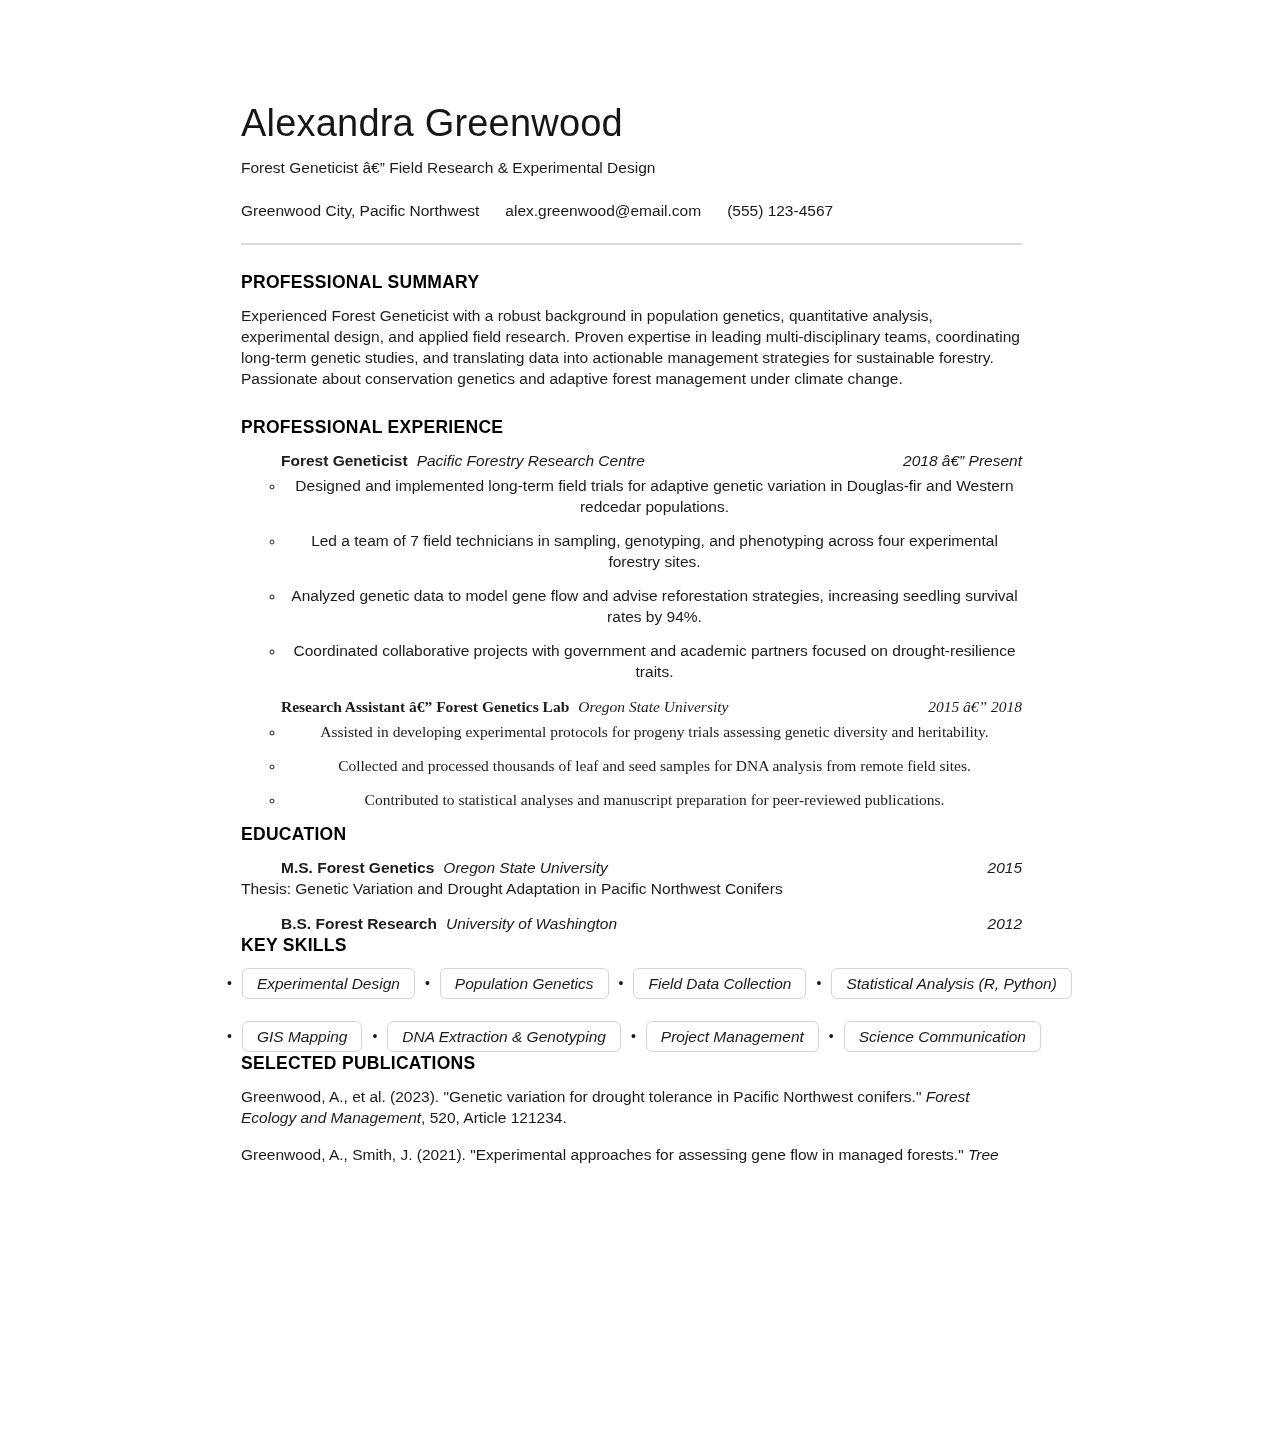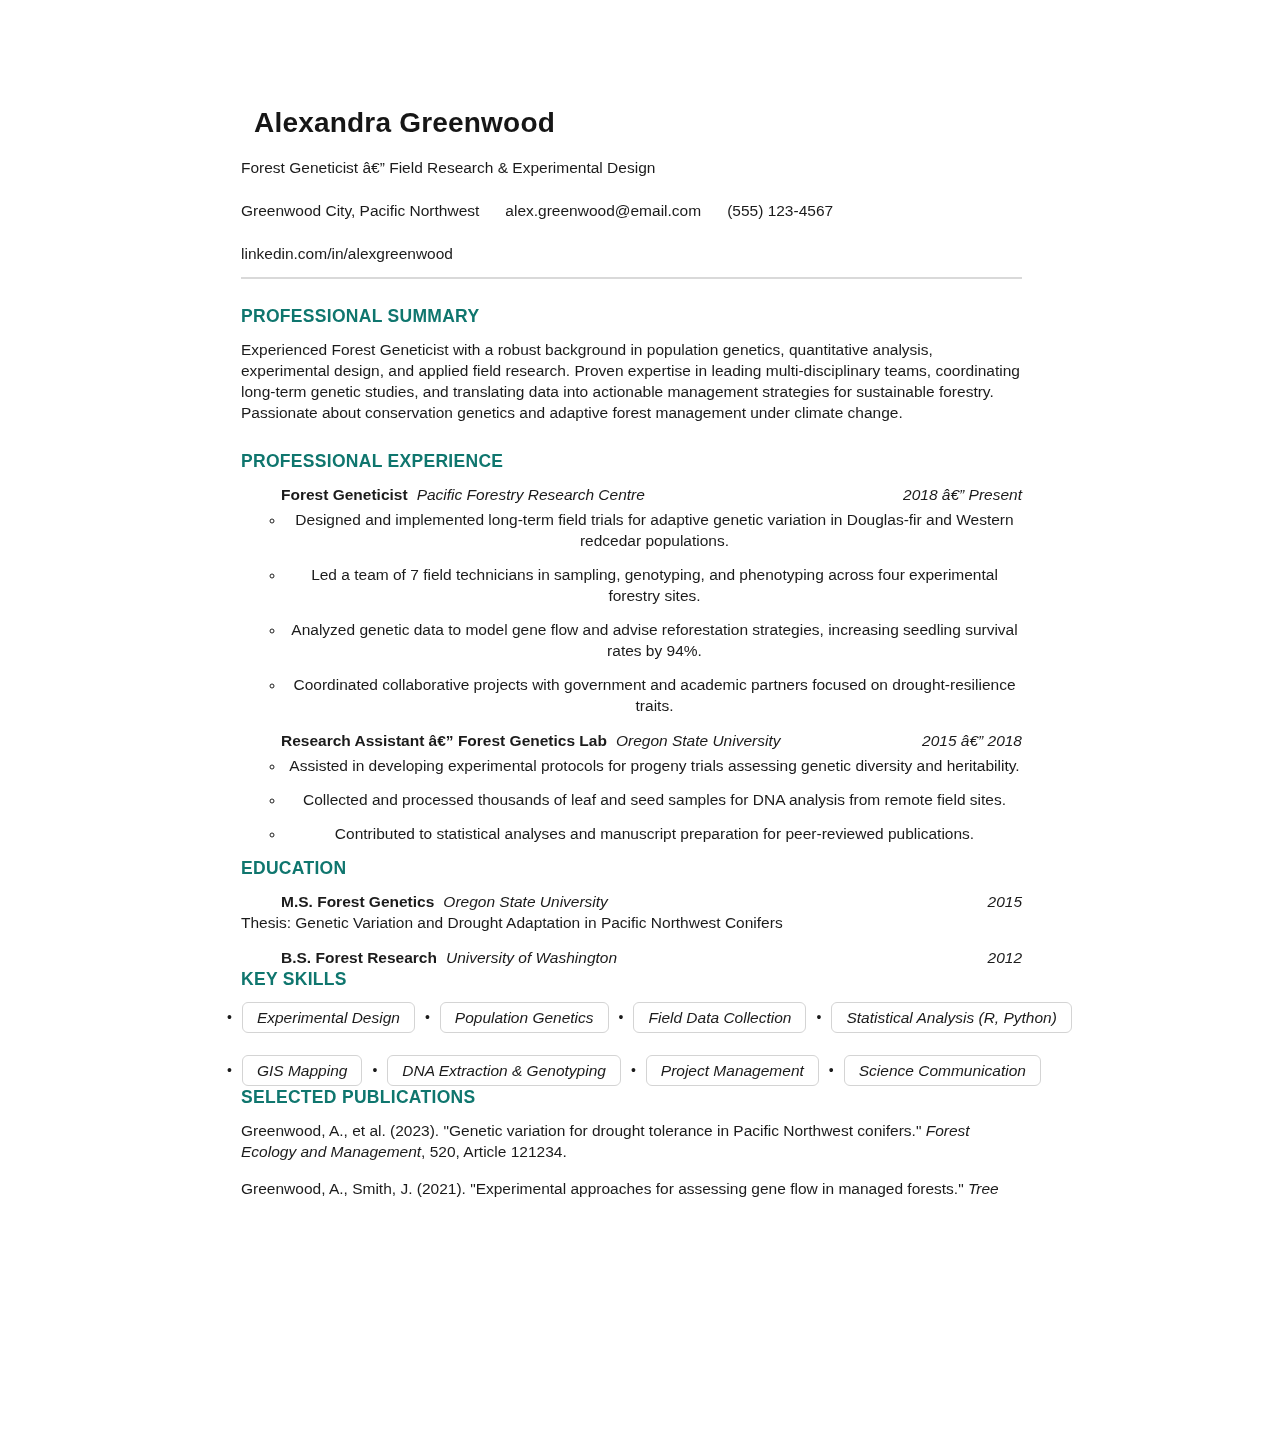--- a/index.html
+++ b/index.html
@@ -18,42 +18,42 @@
     background: #fff;
   }
   .doc {
     width: 781px;
     margin-left: 241px;
     padding-top: 103px;
     font-size: 15.5px;
     line-height: 21px;
   }
   h1.resume-name {
-    margin: 0 0 14px 13px;
-    font-size: 28px;
+    margin: 0 0 14px 0;
+    font-size: 38px;
     line-height: 40px;
-    font-weight: 700;
+    font-weight: 400;
     color: #161616;
     letter-spacing: 0.2px;
   }
   .subtitle { margin: 0 0 22px 0; }
   .contact-row { display: flex; align-items: baseline; margin: 0 0 22px 0; }
   .contact-row .contact-item { margin-right: 26px; }
   .linkedin-line { margin: 0 0 13px 0; }
   hr.head-rule {
     border: none;
     border-top: 2px solid #d9d9d9;
     margin: 0 0 26px 0;
   }
   h2.section-heading {
     margin: 0 0 12px 0;
     font-size: 17.5px;
     line-height: 22px;
     font-weight: 700;
-    color: #0f766e;
+    color: #000000;
     letter-spacing: 0.3px;
     text-transform: uppercase;
   }
   .summary-text { margin: 8px 0 27px 0; }
   .mt-sec { margin-top: 29px; }
   .job-header, .degree-header {
     display: flex;
     justify-content: space-between;
     align-items: baseline;
     margin-left: 40px;
@@ -62,21 +62,21 @@
   .job-title, .degree-title { font-weight: 700; }
   .job-org, .degree-school { font-style: italic; margin-left: 9px; }
   .job-dates, .degree-year { font-style: italic; white-space: nowrap; }
   ul.job-bullets {
     list-style-type: circle;
     margin: 4px 0 0 0;
     padding-left: 44px;
   }
   ul.job-bullets li { margin-bottom: 13px; padding-left: 2px; text-align: center; }
   ul.job-bullets li::marker { font-size: 13px; color: #222; }
-  .job-block + .job-block { margin-top: 14px; }
+  .job-block + .job-block { margin-top: 14px; font-family: Liberation Serif, serif; }
   .degree-block + .degree-block { margin-top: 14px; }
   .thesis-line { margin: 0; }
   .skills-row {
     display: flex;
     align-items: center;
     margin-left: -14px;
     margin-top: 9px;
   }
   .skills-row + .skills-row { margin-top: 22px; }
   .skill-item { display: flex; align-items: center; margin-right: 10px; }
@@ -105,21 +105,20 @@
     <h1 class="resume-name">Alexandra Greenwood</h1>
 
     <p class="subtitle">Forest Geneticist â€” Field Research &amp; Experimental Design</p>
 
     <div class="contact-row">
       <span class="contact-item">Greenwood City, Pacific Northwest</span>
       <span class="contact-item">alex.greenwood@email.com</span>
       <span class="contact-item">(555) 123-4567</span>
     </div>
 
-    <p class="linkedin-line">linkedin.com/in/alexgreenwood</p>
 
     <hr class="head-rule">
 
     <h2 class="section-heading">PROFESSIONAL SUMMARY</h2>
     <p class="summary-text">Experienced Forest Geneticist with a robust background in population genetics, quantitative analysis, experimental design, and applied field research. Proven expertise in leading multi-disciplinary teams, coordinating long-term genetic studies, and translating data into actionable management strategies for sustainable forestry. Passionate about conservation genetics and adaptive forest management under climate change.</p>
 
     <h2 class="section-heading">PROFESSIONAL EXPERIENCE</h2>
 
     <div class="job-block">
       <div class="job-header">

